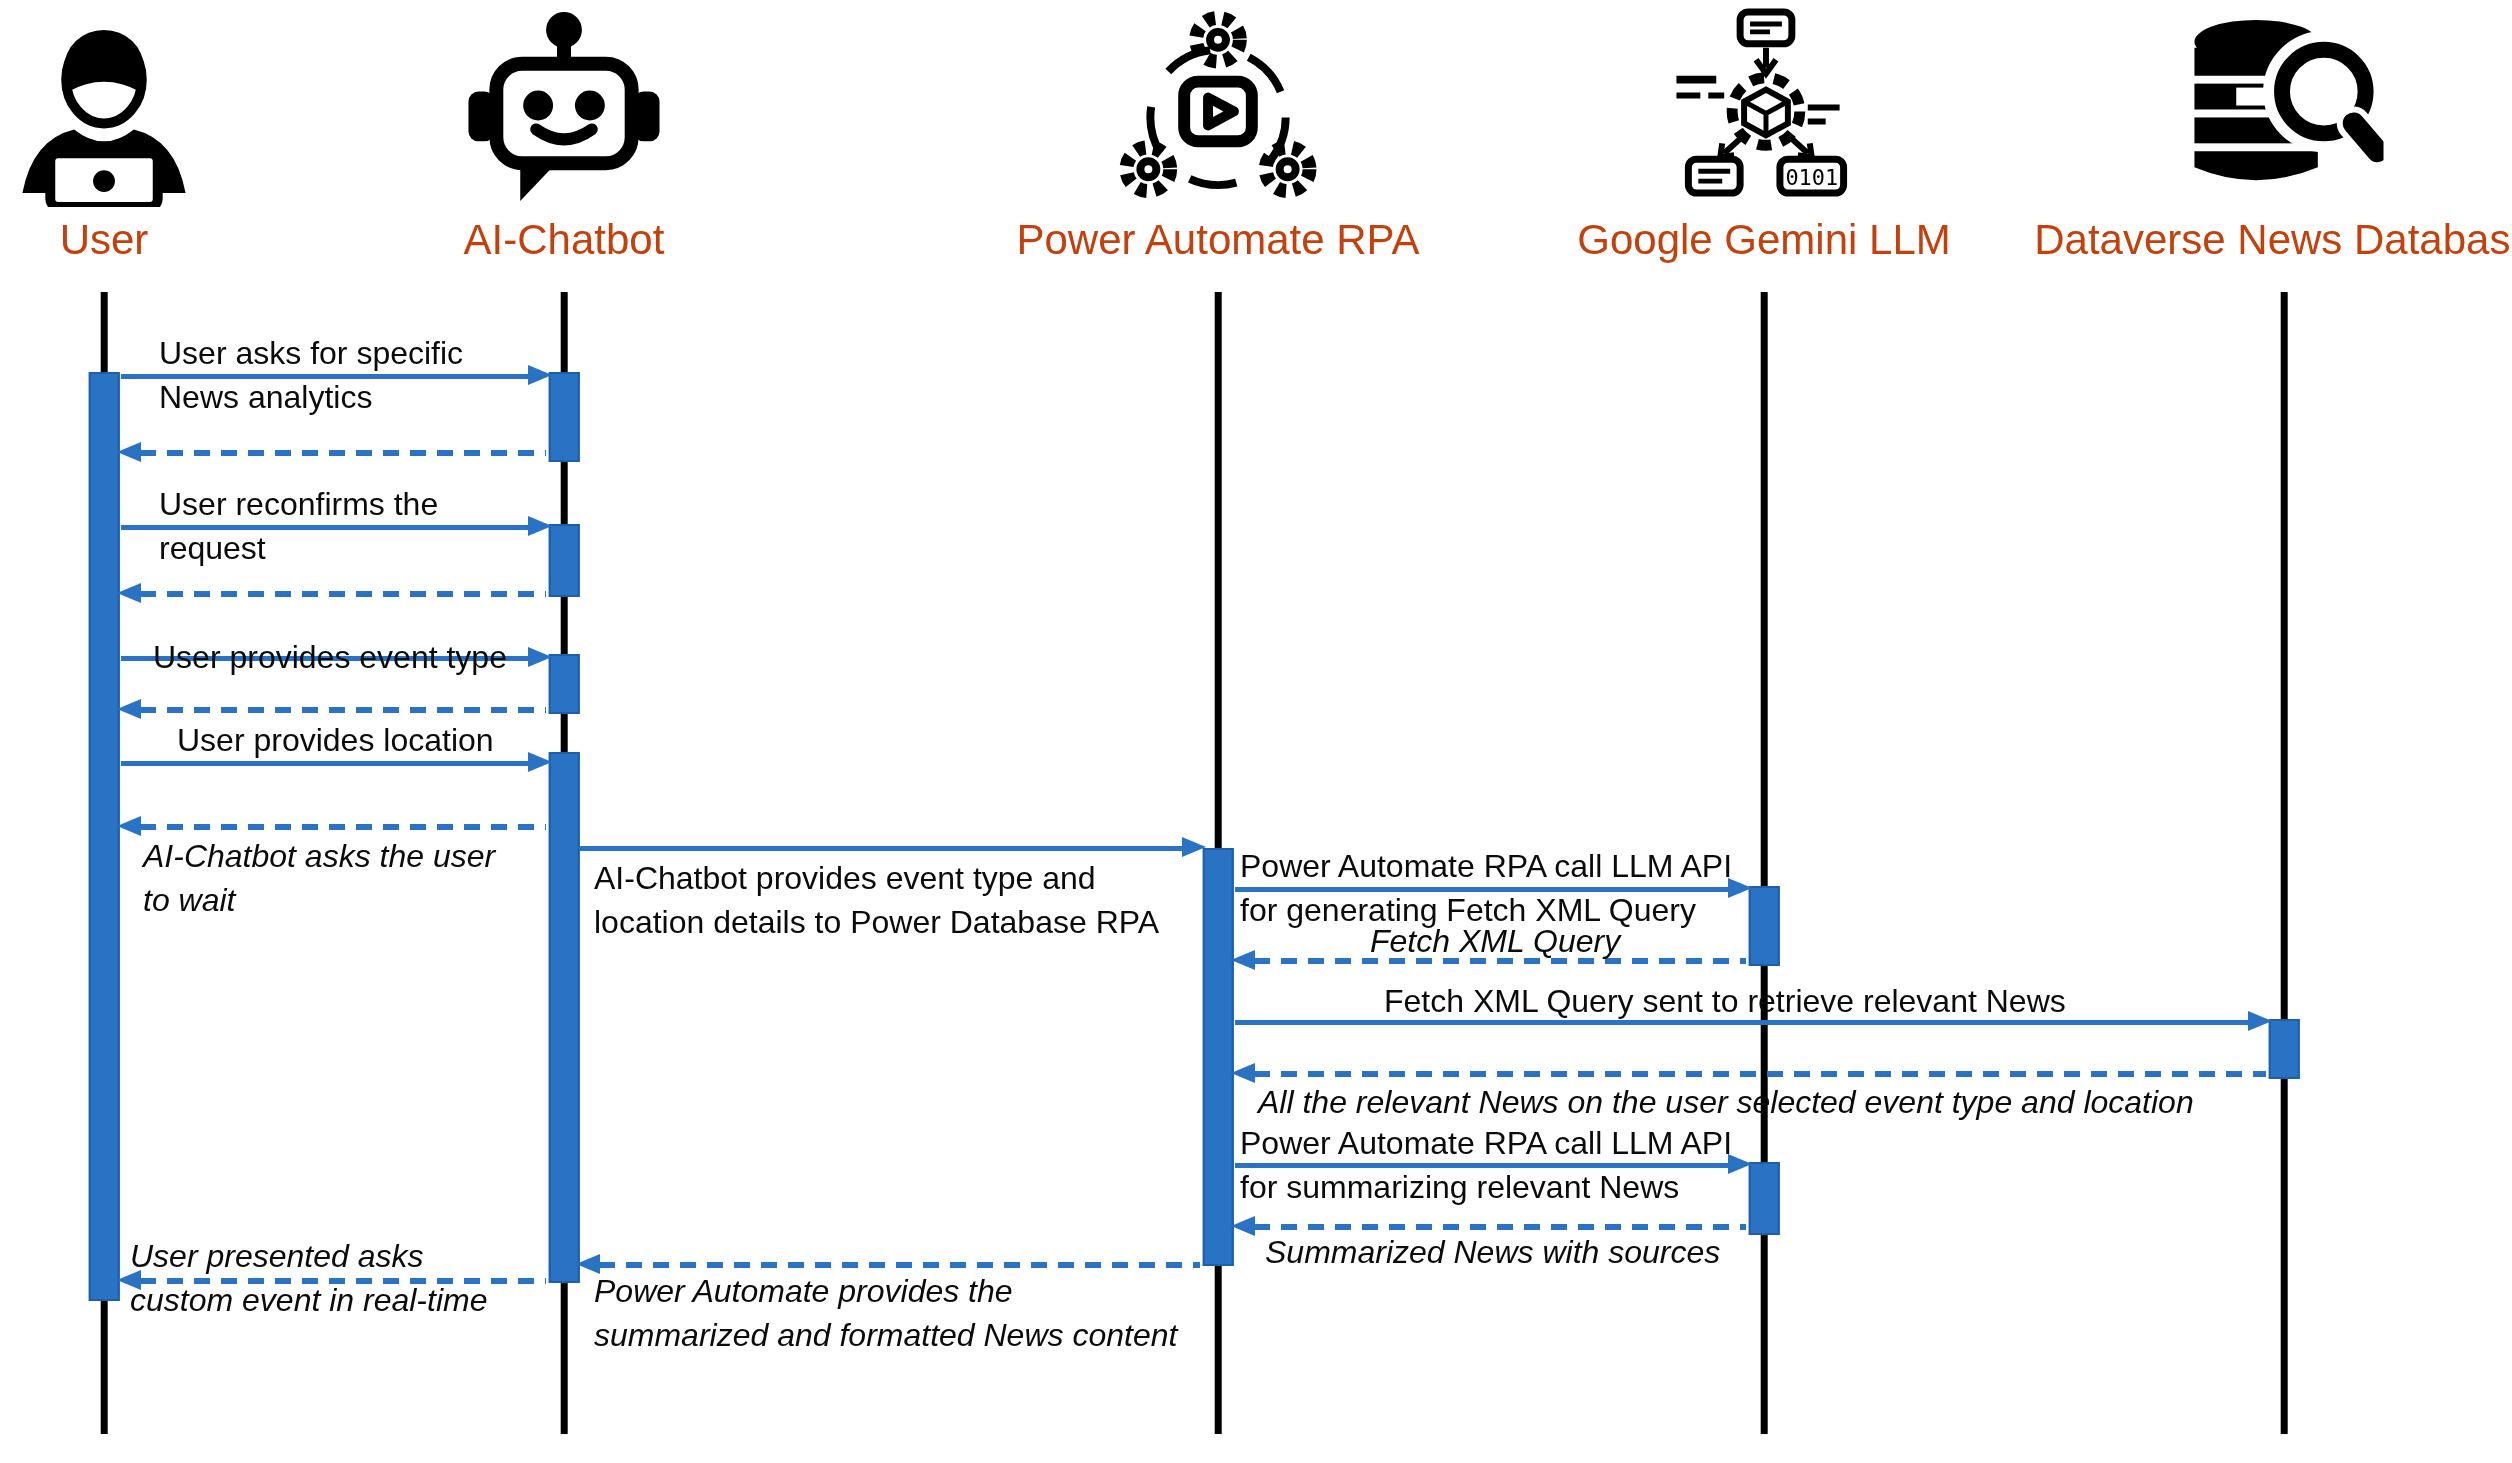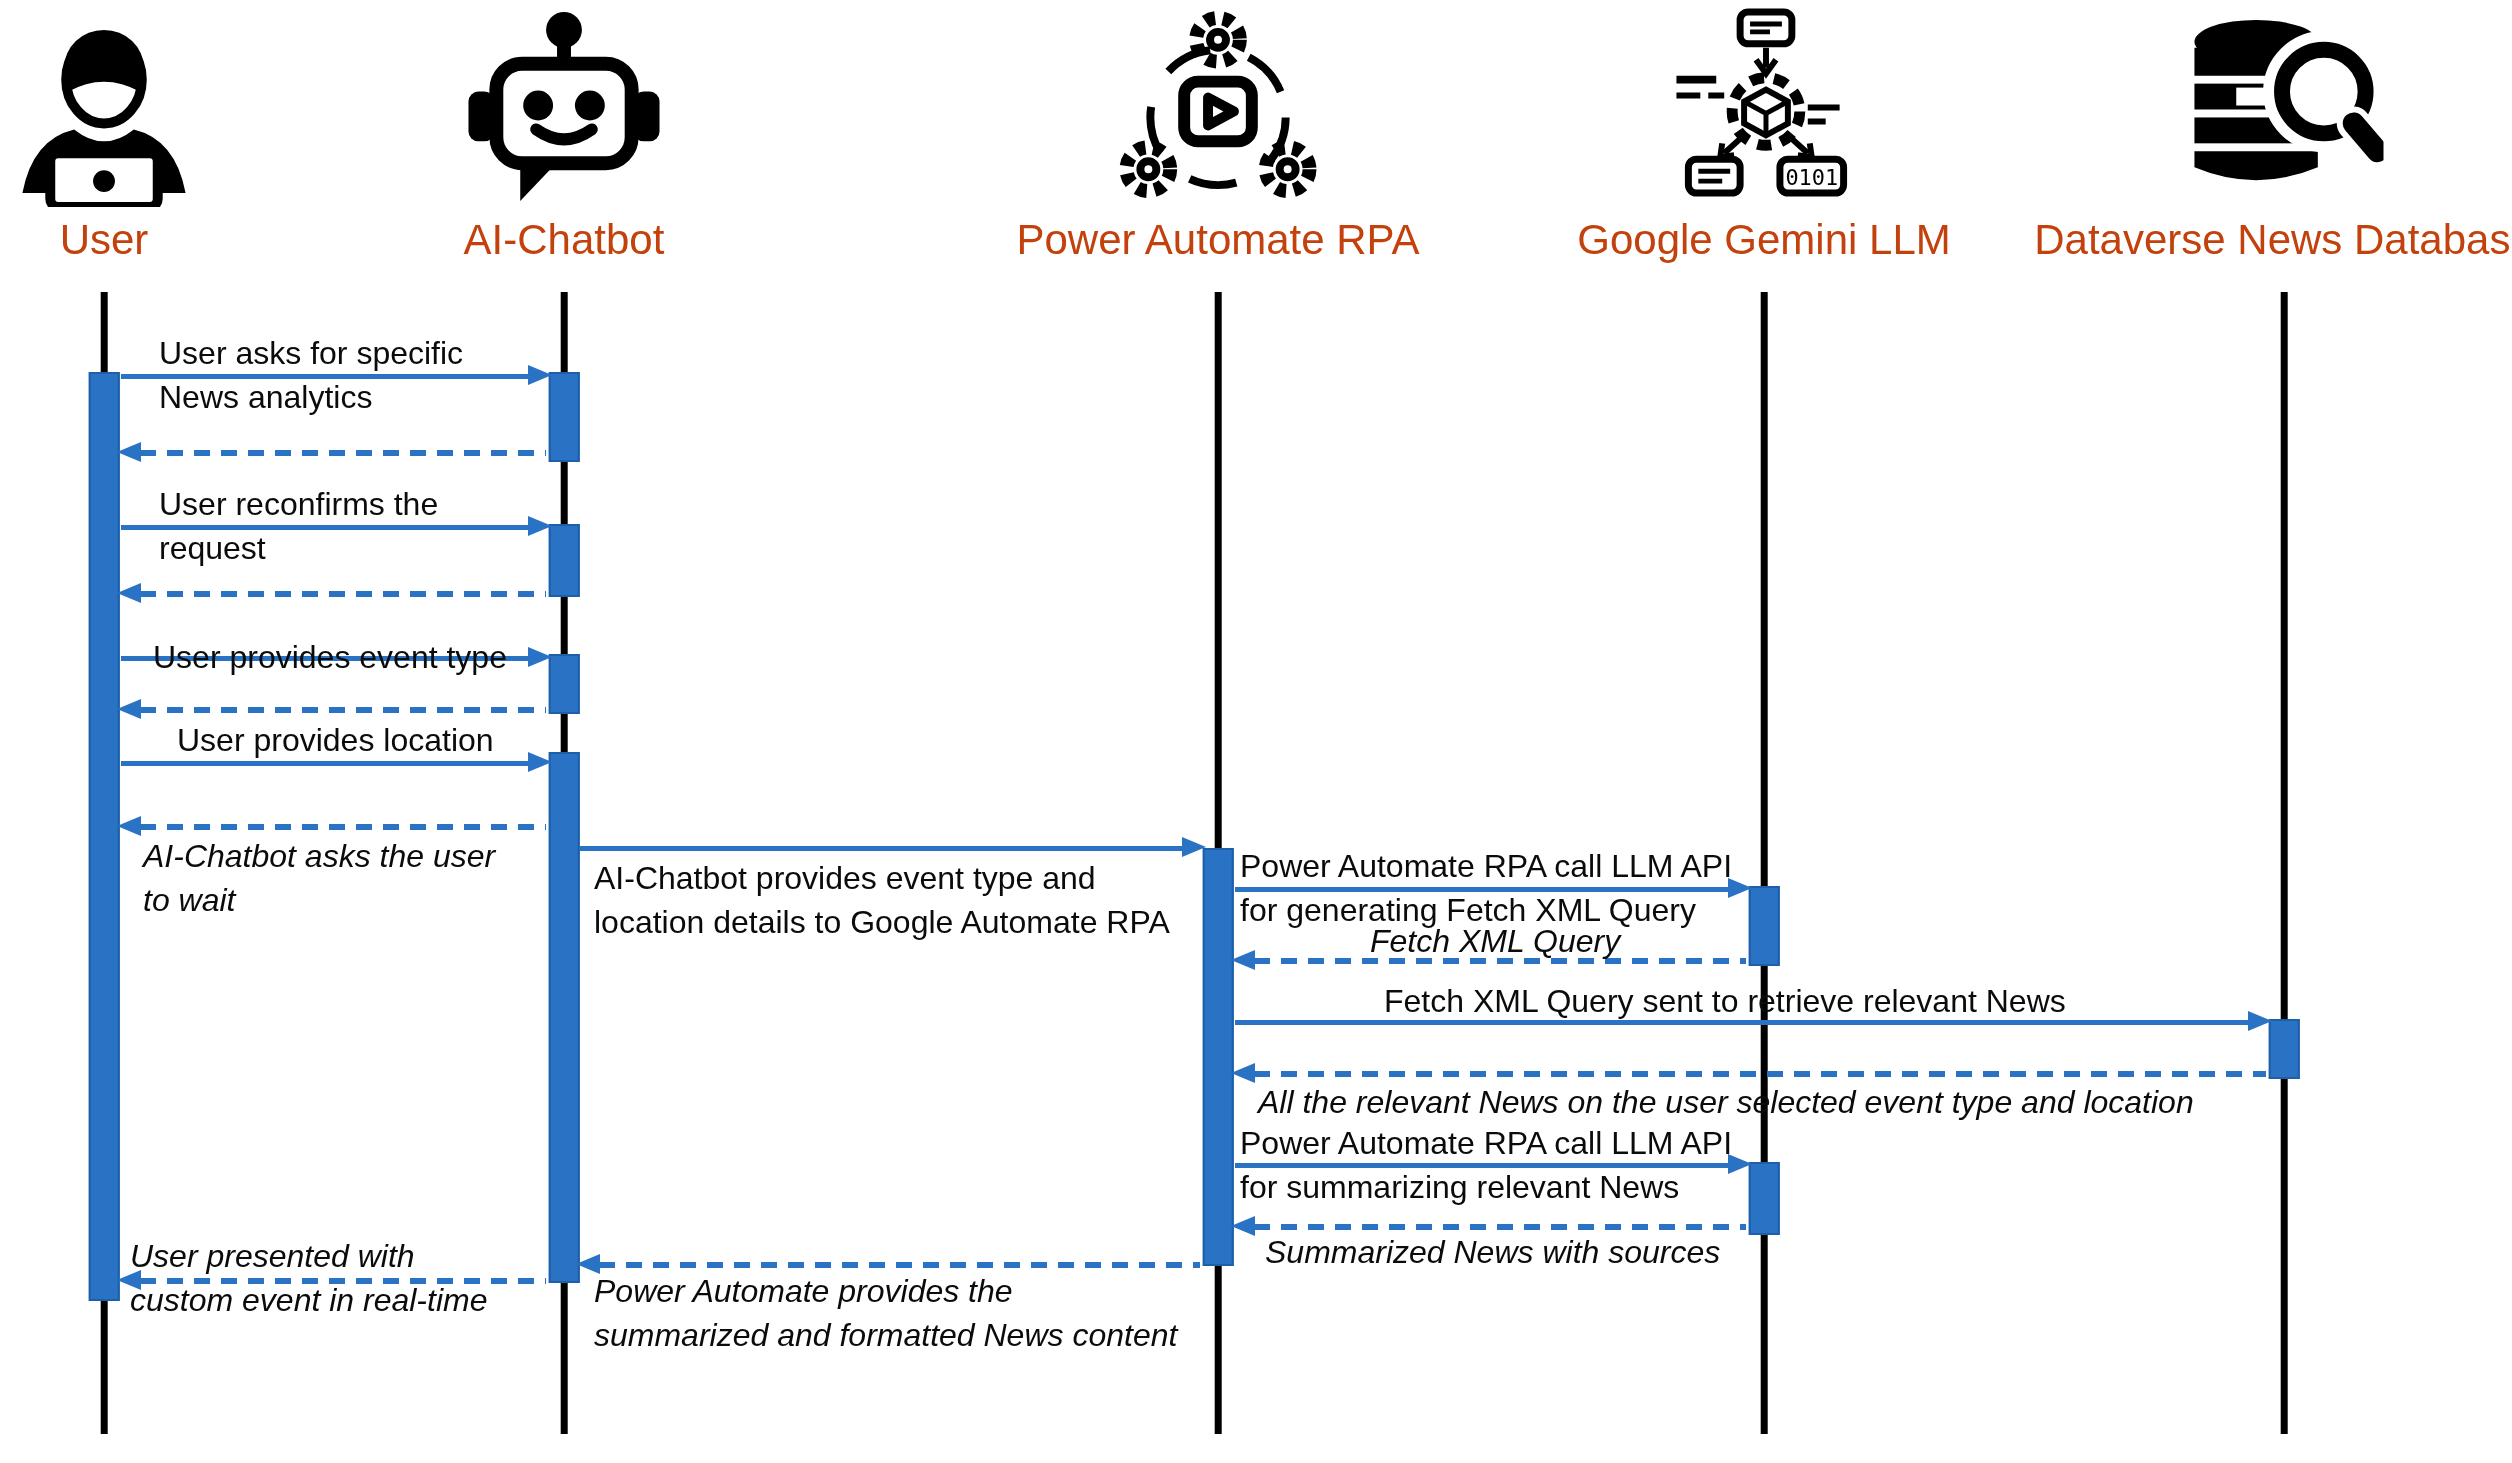--- a/index.html
+++ b/index.html
@@ -114,21 +114,21 @@
       <div class="msg-label italic" style="left: 143px; top: 834px;">
         <div>AI-Chatbot asks the user</div>
         <div>to wait</div>
       </div>
       <div class="msg" style="left: 579px; width: 624px; top: 848px;">
         <div class="line-solid"></div>
         <div class="head-right"></div>
       </div>
       <div class="msg-label" style="left: 594px; top: 856px;">
         <div>AI-Chatbot provides event type and</div>
-        <div>location details to Google Automate RPA</div>
+        <div>location details to Power Database RPA</div>
       </div>
       <div class="msg" style="left: 1234px; width: 515px; top: 889px;">
         <div class="line-solid"></div>
         <div class="head-right"></div>
       </div>
       <div class="msg-label" style="left: 1240px; top: 844px;">
         <div>Power Automate RPA call LLM API</div>
         <div>for generating Fetch XML Query</div>
       </div>
       <div class="msg rev" style="left: 1234px; width: 515px; top: 961px;">
@@ -173,21 +173,21 @@
       </div>
       <div class="msg-label italic" style="left: 594px; top: 1269px;">
         <div>Power Automate provides the</div>
         <div>summarized and formatted News content</div>
       </div>
       <div class="msg rev" style="left: 120px; width: 429px; top: 1281px;">
         <div class="line-dashed"></div>
         <div class="head-left"></div>
       </div>
       <div class="msg-label italic" style="left: 130px; top: 1234px;">
-        <div>User presented with</div>
+        <div>User presented asks</div>
         <div>custom event in real-time</div>
       </div>
     </div>
   <div id="actors-layer" class="layer">
       <div class="actor-icon" style="left: 104px;"><svg viewBox="0 0 100 100">
   <ellipse cx="50" cy="36" rx="19" ry="22" fill="#fff" stroke="#000" stroke-width="5"></ellipse>
   <path d="M30 30 A20 19 0 0 1 70 30 L68 42 Q50 32 32 42 Z" fill="#000"></path>
   <path d="M9 93 Q14 66 35 61 Q50 73 65 61 Q86 66 91 93 Z" fill="#000"></path>
   <rect x="23" y="73" width="54" height="27" rx="4" fill="#fff" stroke="#000" stroke-width="5"></rect>
   <circle cx="50" cy="87" r="5.5" fill="#000"></circle>

